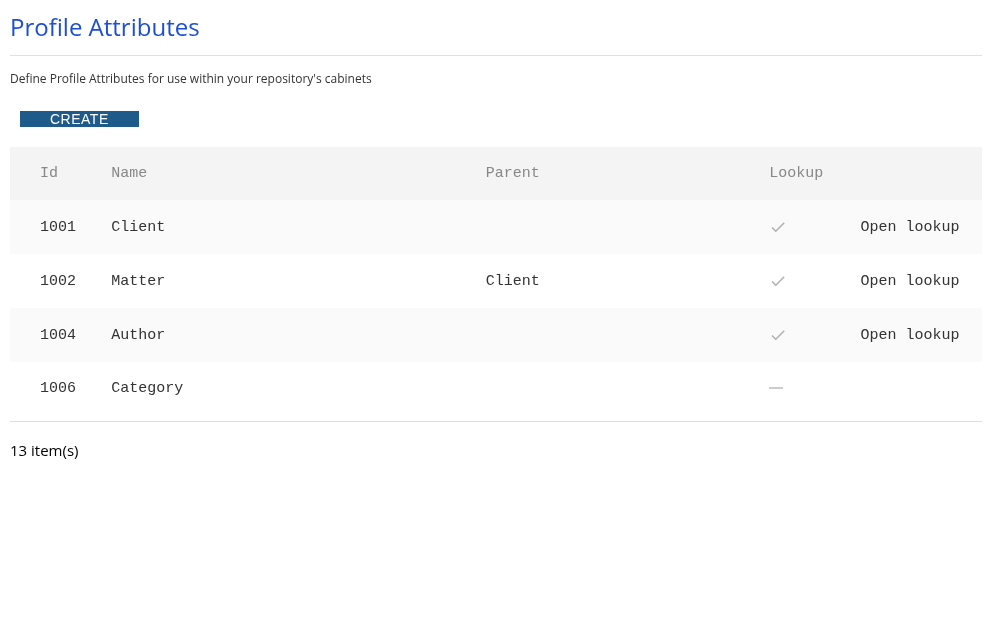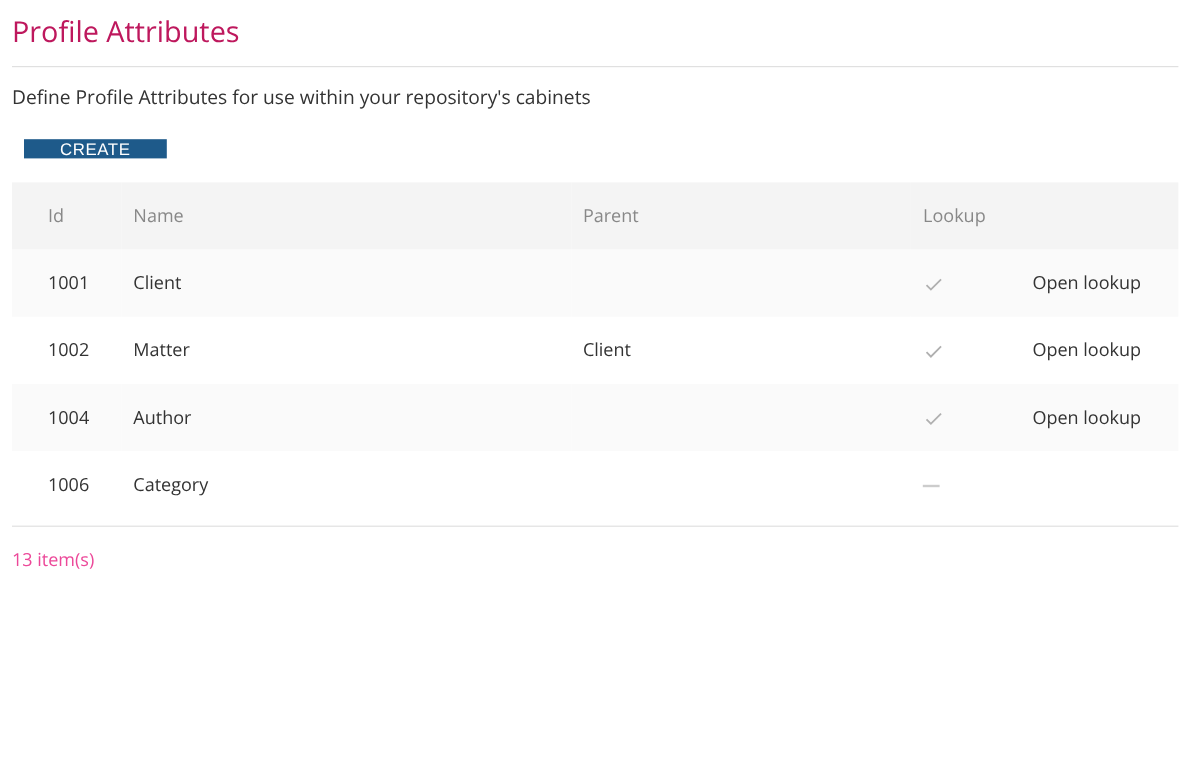--- a/index.html
+++ b/index.html
@@ -13,46 +13,47 @@
       color: #333333;
       width: 992px;
       height: 632px;
     }
     .container {
       padding: 10px;
     }
     .page-title {
       font-size: 24px;
       font-weight: 400;
-      color: #be185d;
+      color: #1d4ed8;
       padding-bottom: 12px;
       border-bottom: 1px solid #e0e0e0;
       margin-bottom: 14px;
     }
     .page-subtitle {
-      font-size: 16px;
+      font-size: 12px;
       color: #333333;
       margin-bottom: 20px;
     }
     .create-button {
       display: inline-block;
       background: #1e5a8a;
       color: #ffffff;
       font-size: 14px;
       font-weight: 500;
       letter-spacing: 0.5px;
       padding: 0 30px;
       border: none;
       cursor: pointer;
       margin-left: 10px;
       margin-bottom: 20px;
     }
     .table {
       width: 100%;
       border-collapse: collapse;
+      font-family: Liberation Mono, monospace;
     }
     .table thead tr {
       background: #f4f4f4;
     }
     .table th {
       text-align: left;
       font-weight: 400;
       color: #888888;
       font-size: 15px;
       padding: 18px 10px;
@@ -109,21 +110,21 @@
       color: #333333;
       cursor: pointer;
       font-size: 15px;
       text-align: right;
     }
     .footer {
       border-top: 1px solid #e0e0e0;
       padding-top: 18px;
       margin-top: 6px;
       font-size: 15px;
-      color: #ec4899;
+      color: #000000;
     }
   </style>
 </head>
 <body>
 
 <div class="container">
   <h1 class="page-title">Profile Attributes</h1>
   <p class="page-subtitle">Define Profile Attributes for use within your repository's cabinets</p>
   <button class="create-button">CREATE</button>
 

